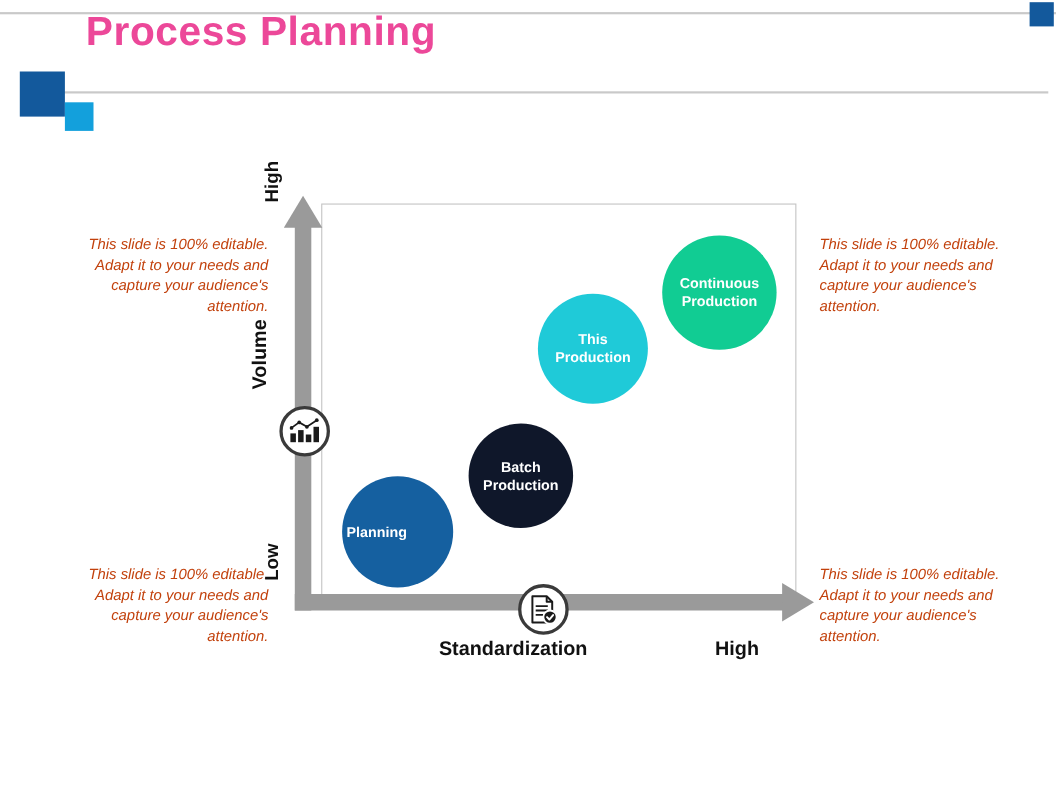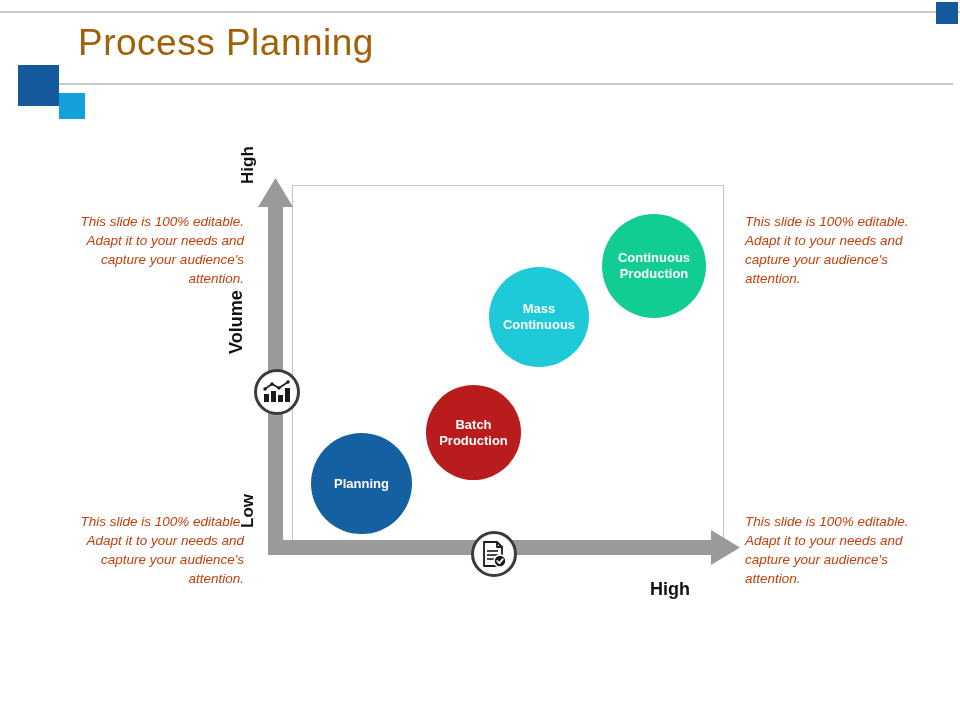--- a/index.html
+++ b/index.html
@@ -55,25 +55,25 @@
     position: absolute;
     left: 59px;
     top: 93px;
     width: 26px;
     height: 26px;
     background: #13A0DC;
   }
   .slide-title {
     position: absolute;
     left: 78px;
-    top: 22px;
+    top: 8px;
     font-size: 37px;
-    color: #a16207;
+    color: #ec4899;
     letter-spacing: 0.5px;
-    font-weight: 400;
+    font-weight: 700;
     white-space: nowrap;
   }
 
   
   .note {
     position: absolute;
     font-style: italic;
     font-size: 13.5px;
     line-height: 19px;
     color: #c2410c;
@@ -169,21 +169,21 @@
     width: 46px;
     height: 46px;
   }
 
   
   .bubble {
     position: absolute;
     border-radius: 50%;
     display: flex;
     align-items: center;
-    justify-content: center;
+    justify-content: flex-start;
     text-align: center;
     color: #ffffff;
     font-weight: bold;
     line-height: 16px;
     box-sizing: border-box;
     padding: 4px;
   }
   #bubble-projects {
     left: 311px;
     top: 433px;
@@ -242,20 +242,21 @@
 
     <g>
       <rect x="268" y="540" width="450" height="15" fill="#9a9a9a"></rect>
       <polygon points="740,547.5 711,565 711,530" fill="#9a9a9a"></polygon>
     </g>
   </svg>
 
   <div class="axis-cap" id="cap-high-v">High</div>
   <div class="axis-cap" id="cap-low-v">Low</div>
   <div class="axis-cap" id="cap-volume">Volume</div>
+  <div class="axis-cap" id="cap-standardization">Standardization</div>
   <div class="axis-cap" id="cap-high-h">High</div>
 
   <div class="icon-badge" id="badge-volume">
     <svg width="28" height="24" viewBox="0 0 28 24">
       <polyline points="2,9 9,4 16,8 25,2" fill="none" stroke="#1a1a1a" stroke-width="1.6"></polyline>
       <circle cx="2" cy="9" r="1.7" fill="#1a1a1a"></circle>
       <circle cx="9" cy="4" r="1.7" fill="#1a1a1a"></circle>
       <circle cx="16" cy="8" r="1.7" fill="#1a1a1a"></circle>
       <circle cx="25" cy="2" r="1.7" fill="#1a1a1a"></circle>
       <rect x="1" y="14" width="5" height="8" fill="#1a1a1a"></rect>
@@ -273,23 +274,23 @@
       <line x1="7" y1="15" x2="18" y2="15" stroke="#1a1a1a" stroke-width="1.6"></line>
       <line x1="7" y1="19" x2="14" y2="19" stroke="#1a1a1a" stroke-width="1.6"></line>
       <circle cx="20" cy="21" r="6" fill="#1a1a1a" stroke="#ffffff" stroke-width="1.6"></circle>
       <polyline points="17.3,21 19.4,23.2 22.8,19.2" fill="none" stroke="#ffffff" stroke-width="1.8" stroke-linecap="round" stroke-linejoin="round"></polyline>
     </svg>
   </div>
 
   <div class="bubble" id="bubble-projects" style="background: rgb(21, 96, 160);">
     <span>Planning</span>
   </div>
-  <div class="bubble" id="bubble-batch" style="background: #b91c1c;">
+  <div class="bubble" id="bubble-batch" style="background: #0f172a;">
     <span>Batch Production</span>
   </div>
   <div class="bubble" id="bubble-mass" style="background: rgb(31, 202, 216);">
-    <span>Mass Continuous</span>
+    <span>This Production</span>
   </div>
   <div class="bubble" id="bubble-continuous" style="background: rgb(17, 204, 147);">
     <span>Continuous Production</span>
   </div>
 
 </div>
 
 </body></html>

